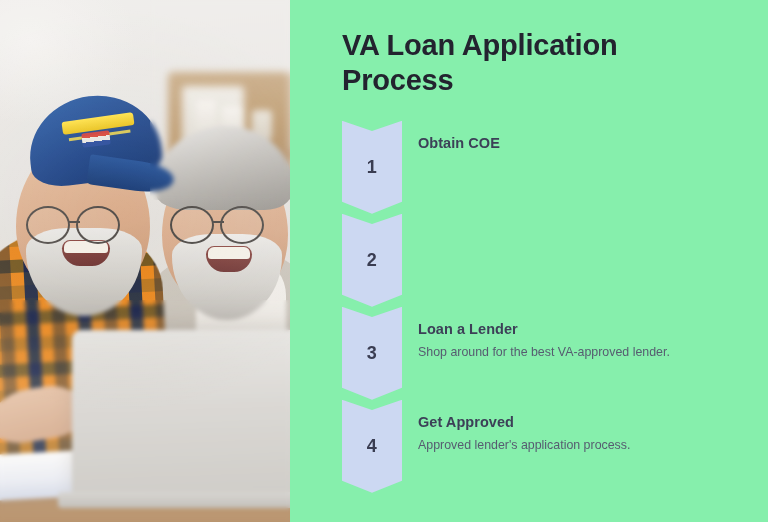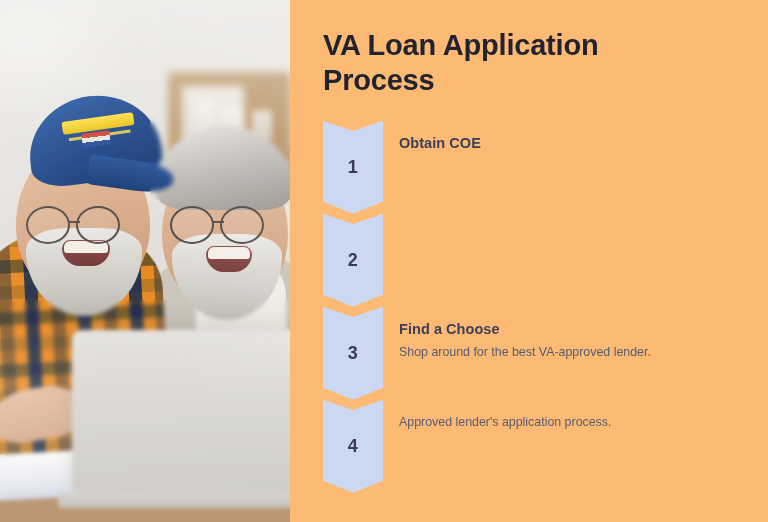--- a/index.html
+++ b/index.html
@@ -216,22 +216,22 @@
   }
   .ph-blurtop {
     position:absolute; left:150px; top:0; width:140px; height:200px;
     backdrop-filter:blur(2.6px); pointer-events:none;
   }
 
   
   .content-pane {
     position:relative;
     flex:1 1 auto;
-    background:#fdba74;
-    padding:28px 34px 0 33px;
+    background:#86efac;
+    padding:28px 34px 0 52px;
   }
 
   .page-title {
     font-size:29px;
     line-height:1.22;
     font-weight:700;
     color:#23232f;
     letter-spacing:-0.2px;
     max-width:330px;
     margin-bottom:22px;
@@ -356,31 +356,32 @@
           <div class="chev-num">2</div>
         </div>
       </div>
 
       <div class="step-row">
         <div class="chev">
           <div class="chev-shape"></div>
           <div class="chev-num">3</div>
         </div>
         <div class="step-text">
-          <div class="step-title">Find a Choose</div>
+          <div class="step-title">Loan a Lender</div>
           <div class="step-desc">Shop around for the best VA-approved lender.</div>
         </div>
       </div>
 
       <div class="step-row">
         <div class="chev">
           <div class="chev-shape"></div>
           <div class="chev-num">4</div>
         </div>
         <div class="step-text">
+          <div class="step-title">Get Approved</div>
           <div class="step-desc">Approved lender's application process.</div>
         </div>
       </div>
 
     </div>
   </div>
 
 </div>
 
 </body></html>

